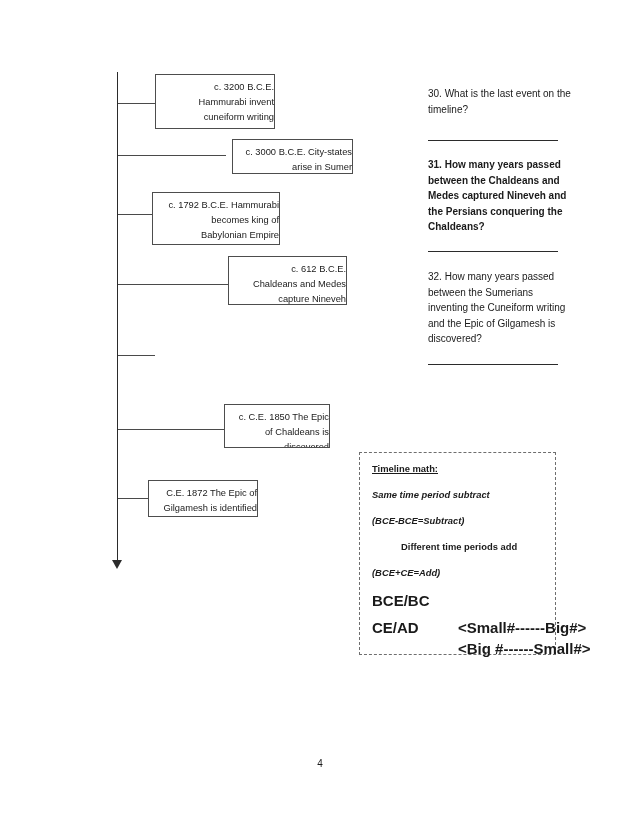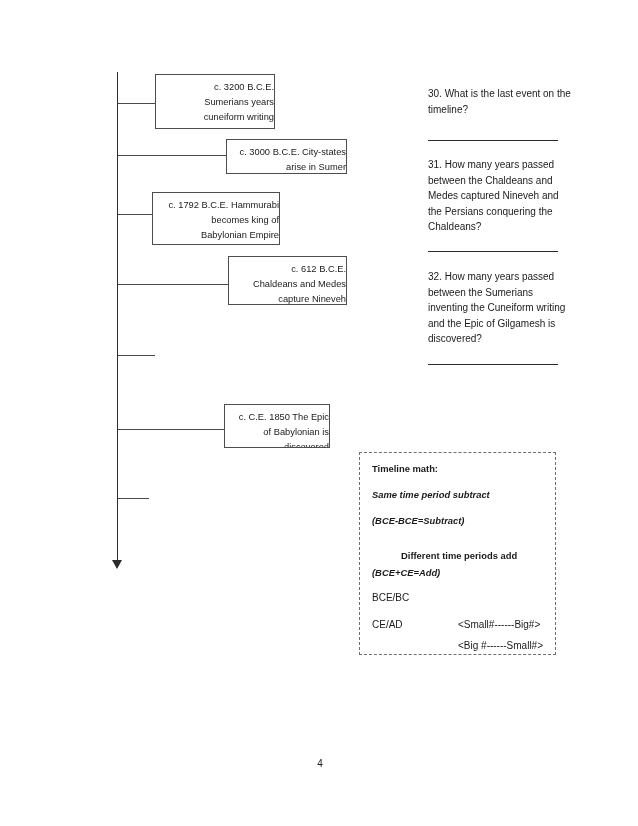--- a/index.html
+++ b/index.html
@@ -93,27 +93,27 @@
     background: #ffffff;
   }
   .math-line {
     position: absolute;
     font-size: 9.4px;
     line-height: 13px;
     font-weight: bold;
     color: #1a1a1a;
     white-space: nowrap;
   }
-  .math-line.underline { }
+  .math-line.underline { text-decoration: underline; }
   .math-line.ital { font-style: italic; }
 
   .math-row {
     position: absolute;
-    font-size: 10px;
-    font-weight: normal;
+    font-size: 15px;
+    font-weight: bold;
     color: #1a1a1a;
     white-space: nowrap;
   }
 
   
   .page-number {
     position: absolute;
     left: 310px;
     top: 758px;
     width: 20px;
@@ -133,63 +133,67 @@
   <div class="connector" style="left:118px; top:103px; width:38px;"></div>
   <div class="connector" style="left:118px; top:155px; width:108px;"></div>
   <div class="connector" style="left:118px; top:214px; width:35px;"></div>
   <div class="connector" style="left:118px; top:284px; width:111px;"></div>
   <div class="connector" style="left:118px; top:355px; width:37px;"></div>
   <div class="connector" style="left:118px; top:429px; width:106px;"></div>
   <div class="connector" style="left:118px; top:498px; width:31px;"></div>
 
   <div class="event-box" style="left:155px; top:74px; width:120px; height:55px;">
     <span class="ln">c. 3200 B.C.E.</span>
-    <span class="ln">Sumerians years</span>
+    <span class="ln">Hammurabi invent</span>
     <span class="ln">cuneiform writing</span>
   </div>
 
-  <div class="event-box" style="left:226px; top:139px; width:121px; height:35px;">
+  <div class="event-box" style="left:232px; top:139px; width:121px; height:35px;">
     <span class="ln">c. 3000 B.C.E.  City-states</span>
     <span class="ln">arise in Sumer</span>
   </div>
 
   <div class="event-box" style="left:152px; top:192px; width:128px; height:53px;">
     <span class="ln">c. 1792 B.C.E.  Hammurabi</span>
     <span class="ln">becomes  king of</span>
     <span class="ln">Babylonian Empire</span>
   </div>
 
   <div class="event-box" style="left:228px; top:256px; width:119px; height:49px;padding-left:16px;">
     <span class="ln">c. 612 B.C.E.</span>
     <span class="ln">Chaldeans and Medes</span>
     <span class="ln">capture Nineveh</span>
   </div>
 
 
   <div class="event-box" style="left:224px; top:404px; width:106px; height:44px;">
     <span class="ln">c. C.E. 1850 The  Epic</span>
-    <span class="ln">of Babylonian is</span>
+    <span class="ln">of Chaldeans is</span>
     <span class="ln">discovered</span>
   </div>
 
+  <div class="event-box" style="left:148px; top:480px; width:110px; height:37px;">
+    <span class="ln">C.E. 1872 The  Epic of</span>
+    <span class="ln">Gilgamesh is identified</span>
+  </div>
 
   <div class="question" style="left:428px; top:86px;">30.  What is the last event on the timeline?</div>
   <div class="answer-rule" style="left:428px; top:140px;"></div>
 
-  <div class="question" style="left:428px; top:157px;">31.  How many years passed between the Chaldeans and Medes captured Nineveh and the Persians conquering the Chaldeans?</div>
+  <div class="question" style="left:428px; top:157px;font-weight:bold;">31.  How many years passed between the Chaldeans and Medes captured Nineveh and the Persians conquering the Chaldeans?</div>
   <div class="answer-rule" style="left:428px; top:251px;"></div>
 
   <div class="question" style="left:428px; top:269px;">32.  How many years passed between the Sumerians inventing the Cuneiform writing and the Epic of Gilgamesh is discovered?</div>
   <div class="answer-rule" style="left:428px; top:364px;"></div>
 
   <div class="math-box">
     <div class="math-line underline" style="left:12px; top:9px;">Timeline math:</div>
     <div class="math-line" style="left:12px; top:35px;font-style:italic;">Same time period subtract</div>
     <div class="math-line ital" style="left:12px; top:61px;">(BCE-BCE=Subtract)</div>
-    <div class="math-line" style="left:12px; top:96px;padding-left:29px;">Different time periods add</div>
+    <div class="math-line" style="left:12px; top:87px;padding-left:29px;">Different time periods add</div>
     <div class="math-line ital" style="left:12px; top:113px;">(BCE+CE=Add)</div>
 
     <div class="math-row" style="left:12px; top:139px;">BCE/BC</div>
     <div class="math-row" style="left:98px; top:139px;margin-top:48px;">&lt;Big #------Small#&gt;</div>
 
     <div class="math-row" style="left:12px; top:166px;">CE/AD</div>
     <div class="math-row" style="left:98px; top:166px;">&lt;Small#------Big#&gt;</div>
   </div>
 
   <div class="page-number">4</div>

